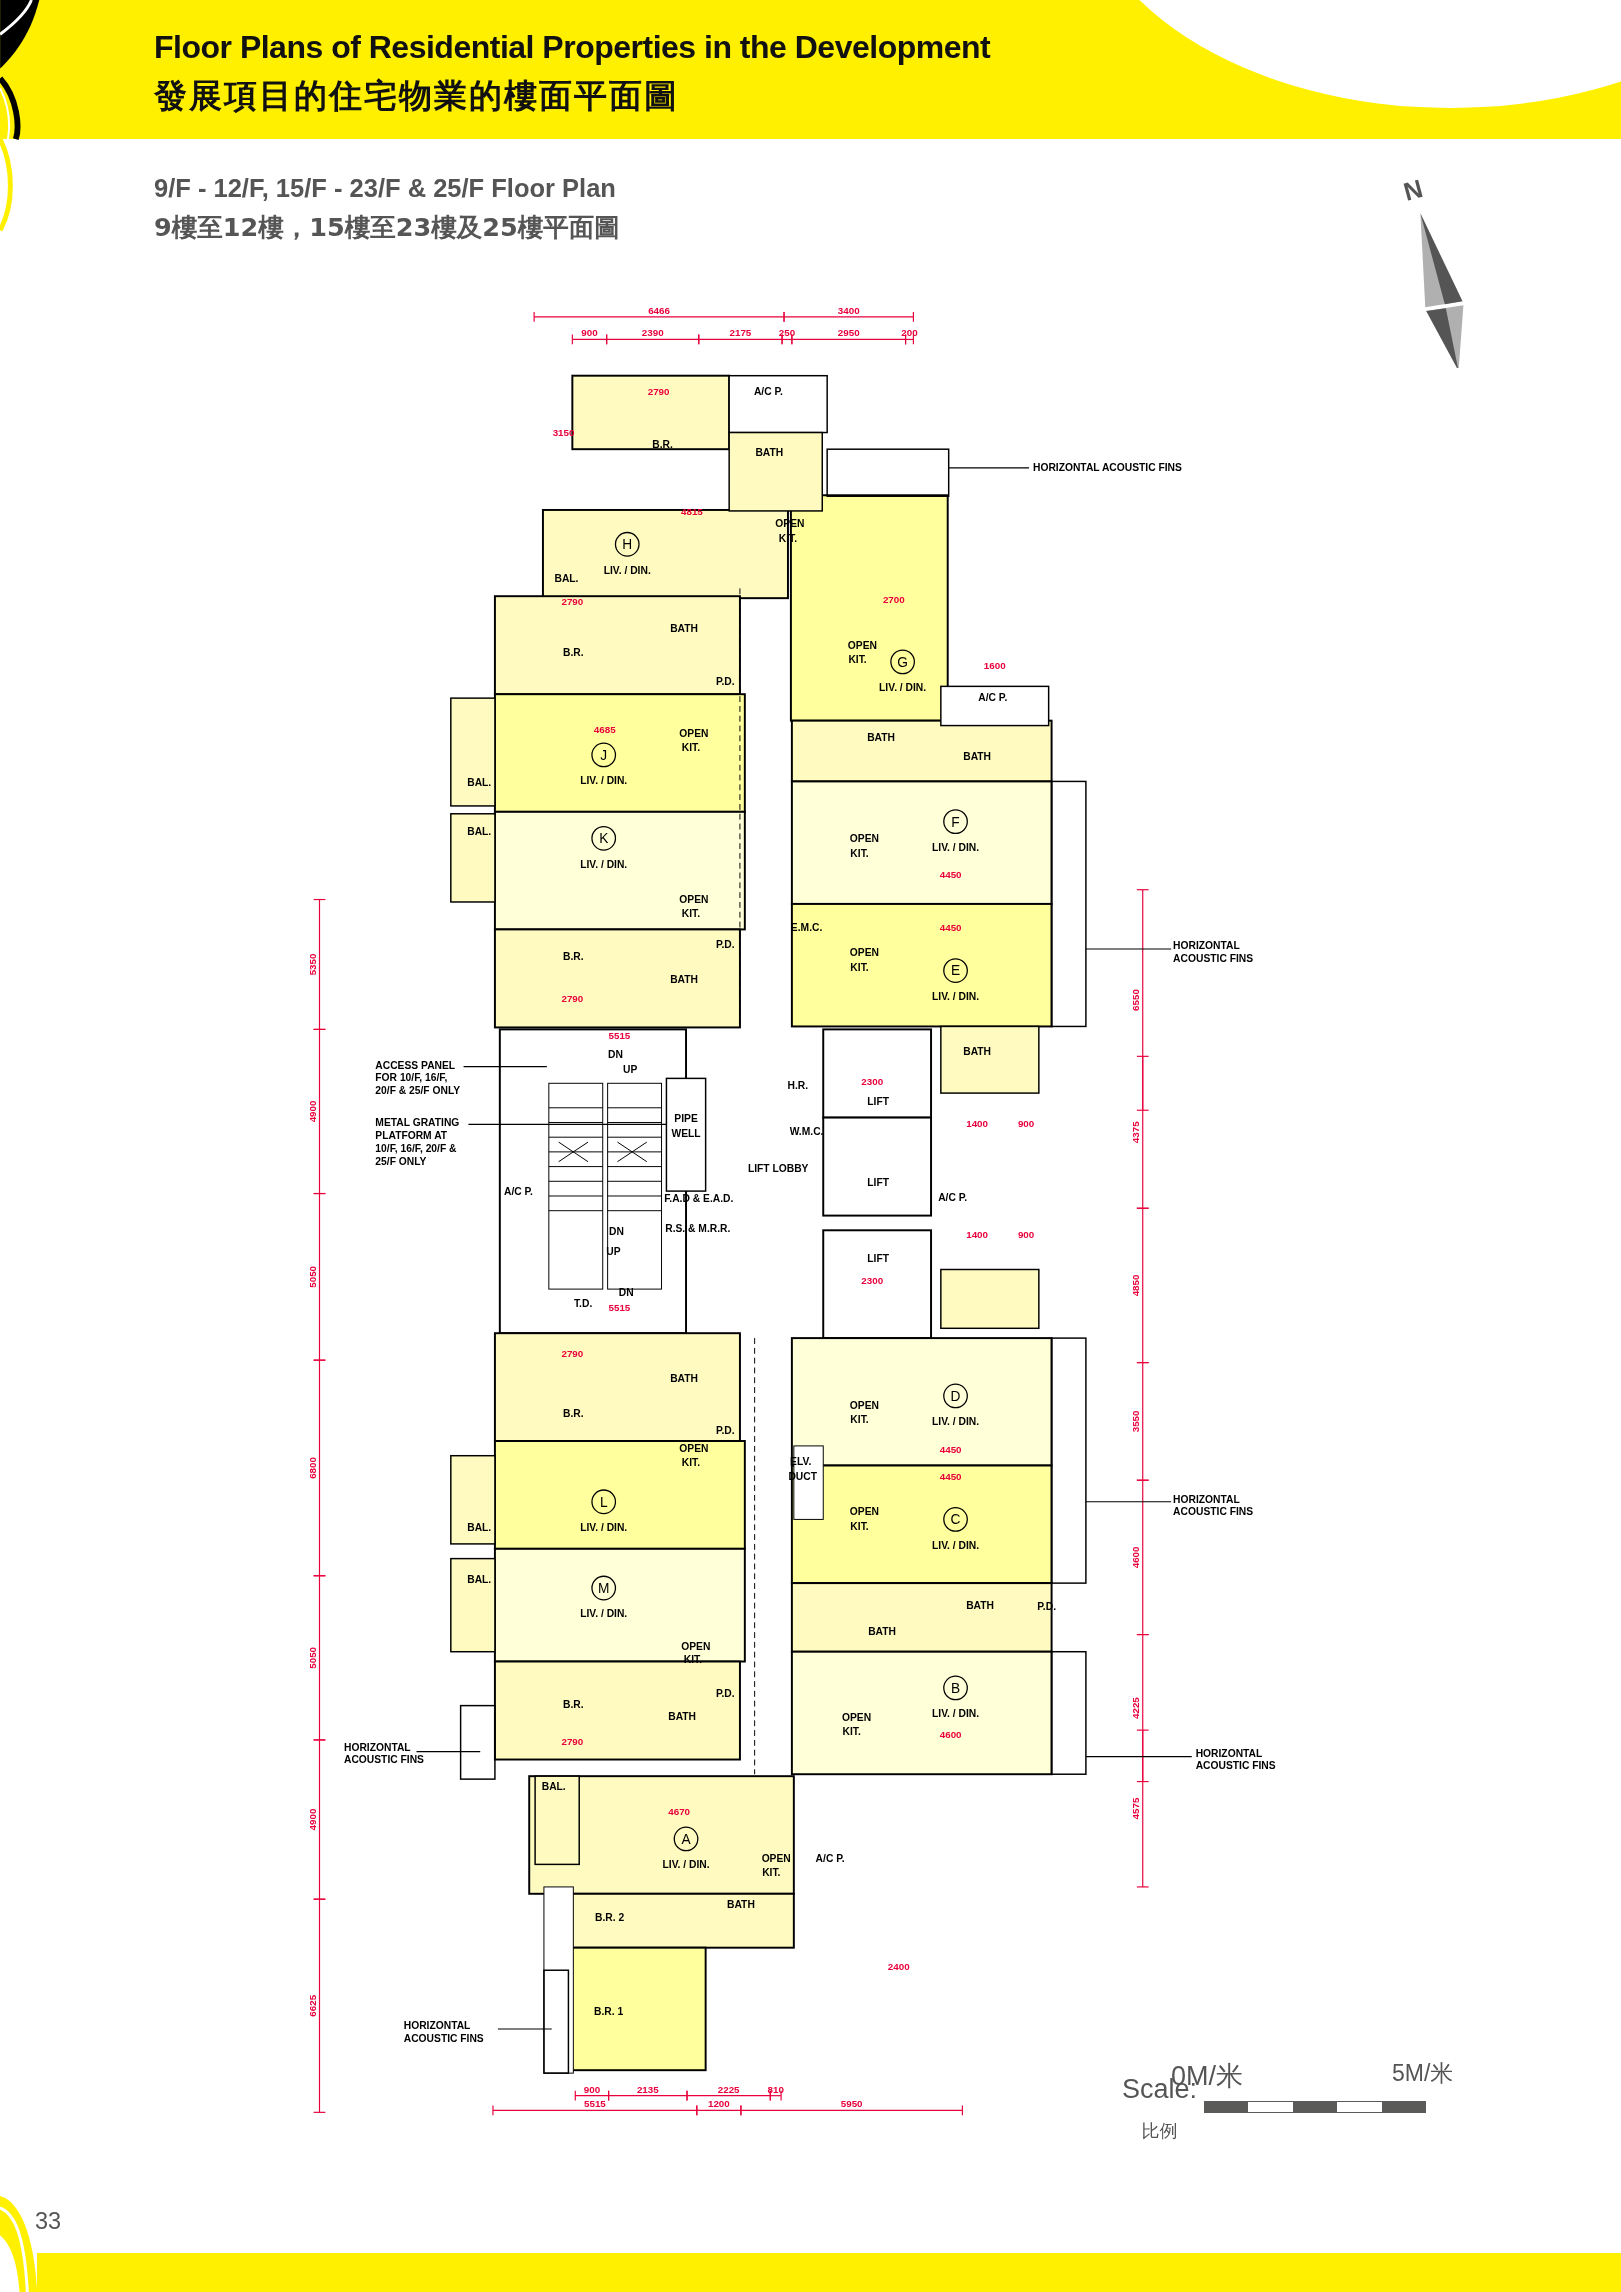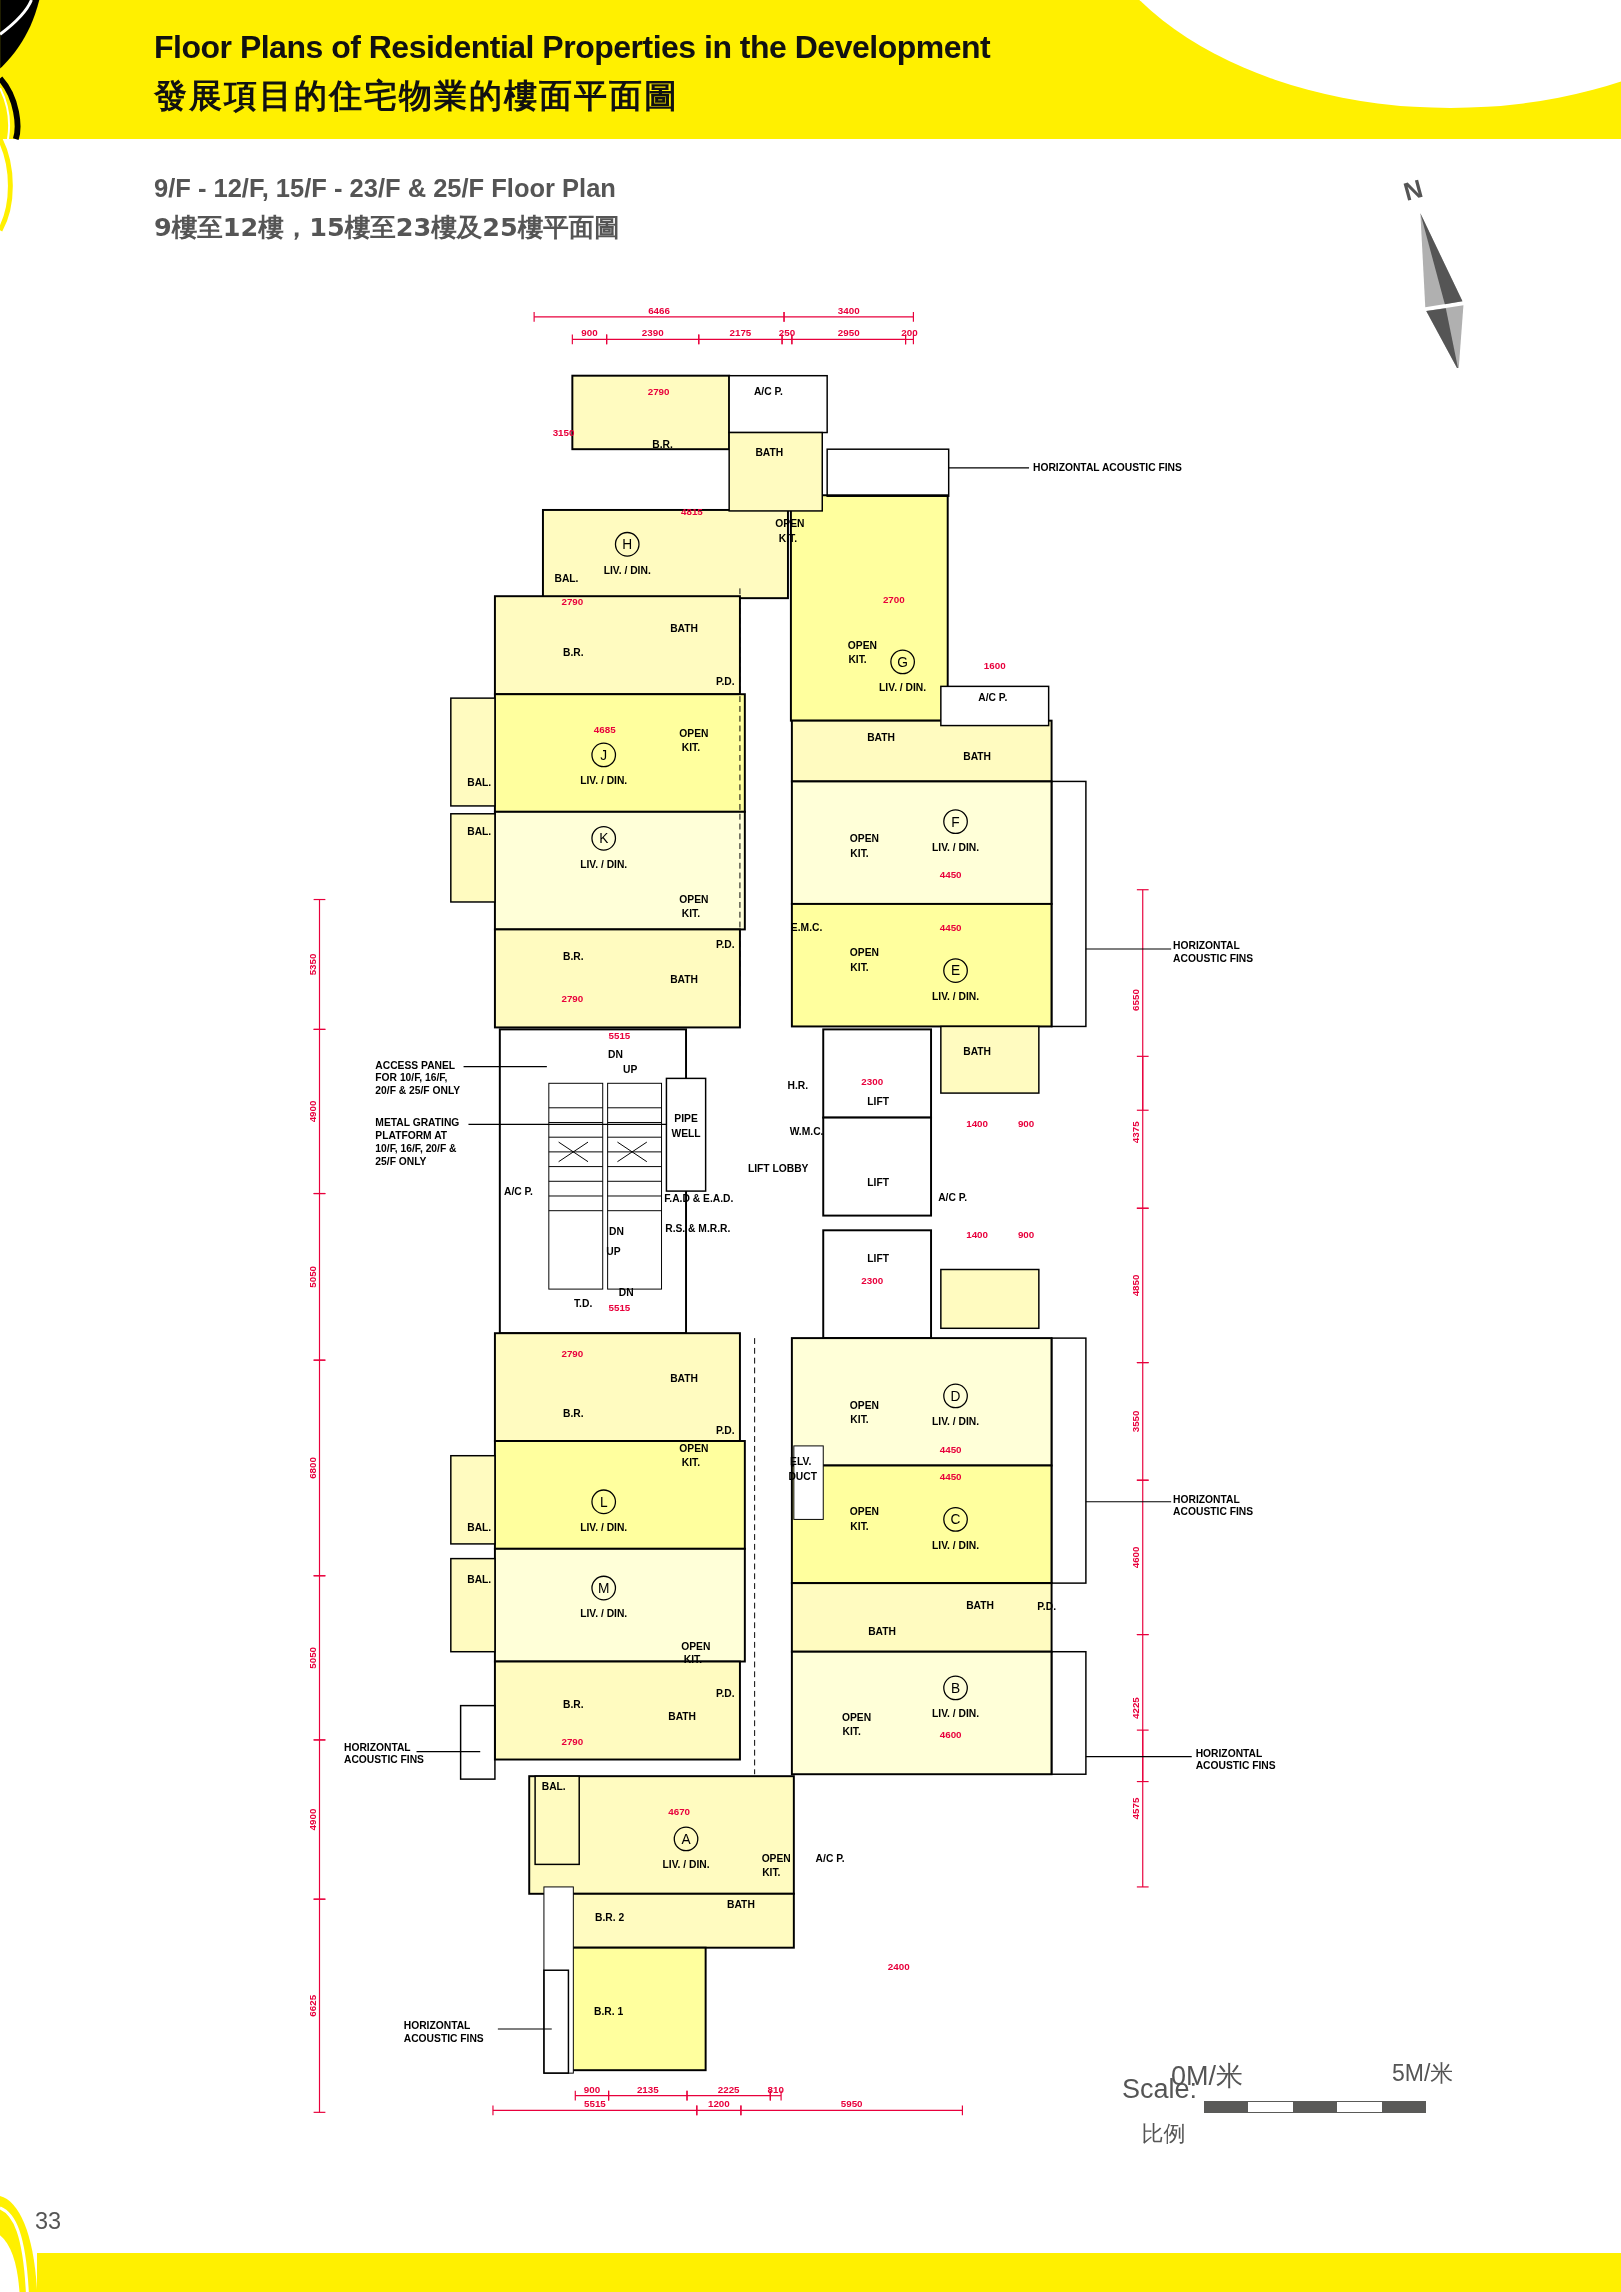--- a/index.html
+++ b/index.html
@@ -11,21 +11,21 @@
   .title-zh { position: absolute; left: 154px; top: 74px; font-size: 33px; font-weight: bold; color: #111; letter-spacing: 2px; font-family: "DejaVu Sans", sans-serif; }
   .sub-en { position: absolute; left: 154px; top: 174px; font-size: 25.5px; color: #555; font-weight: bold; font-family: "Liberation Sans", sans-serif; }
   .sub-zh { position: absolute; left: 154px; top: 210px; font-size: 25.5px; color: #555; font-weight: bold; font-family: "DejaVu Sans", sans-serif; }
   .compass { position: absolute; left: 1392px; top: 172px; width: 137px; height: 196px; }
   .compass-n { position: absolute; left: 1404px; top: 176px; font-size: 25.5px; font-weight: bold; color: #555; transform: rotate(-15deg); }
   .plan { position: absolute; left: 0; top: 0; }
   .scale { position: absolute; left: 1122px; top: 2058px; width: 392px; height: 98px; color: #555; }
   .scale-0 { position: absolute; left: 49px; top: 0; font-size: 27px; }
   .scale-5 { position: absolute; left: 270px; top: 0; font-size: 23px; }
   .scale-lbl { position: absolute; left: 0; top: 16px; font-size: 27px; }
-  .scale-zh { position: absolute; left: 19.6px; top: 61px; font-size: 22px; font-family: "DejaVu Sans", sans-serif; }
+  .scale-zh { position: absolute; left: 19.6px; top: 61px; font-size: 18px; font-family: "DejaVu Sans", sans-serif; }
   .scale-bar { position: absolute; left: 82px; top: 43px; width: 222px; height: 11.8px; display: flex; }
   .scale-bar span { flex: 1; height: 11.8px; }
   .seg-d { background: #5a5a58; }
   .seg-l { background: #ffffff; border-top: 1px solid #5a5a58; border-bottom: 1px solid #5a5a58; box-sizing: border-box; }
   .page-num { position: absolute; left: 35px; top: 2208px; font-size: 23.5px; color: #555; }
   .footer-band { position: absolute; left: 37px; top: 2253px; width: 1584px; height: 39px; background: #fff000; }
   .watermark { position: absolute; left: 667px; top: 1059px; color: rgba(120,190,80,0.45); font-weight: bold; pointer-events: none; }
   .wm-zh { font-size: 57px; font-family: "DejaVu Sans", sans-serif; margin-left: 108px; }
   .wm-en { font-size: 51px; margin-top: -5.9px; margin-left: 39px; font-family: "Liberation Sans", sans-serif; }
   svg text { font-family: "Liberation Sans", sans-serif; }

